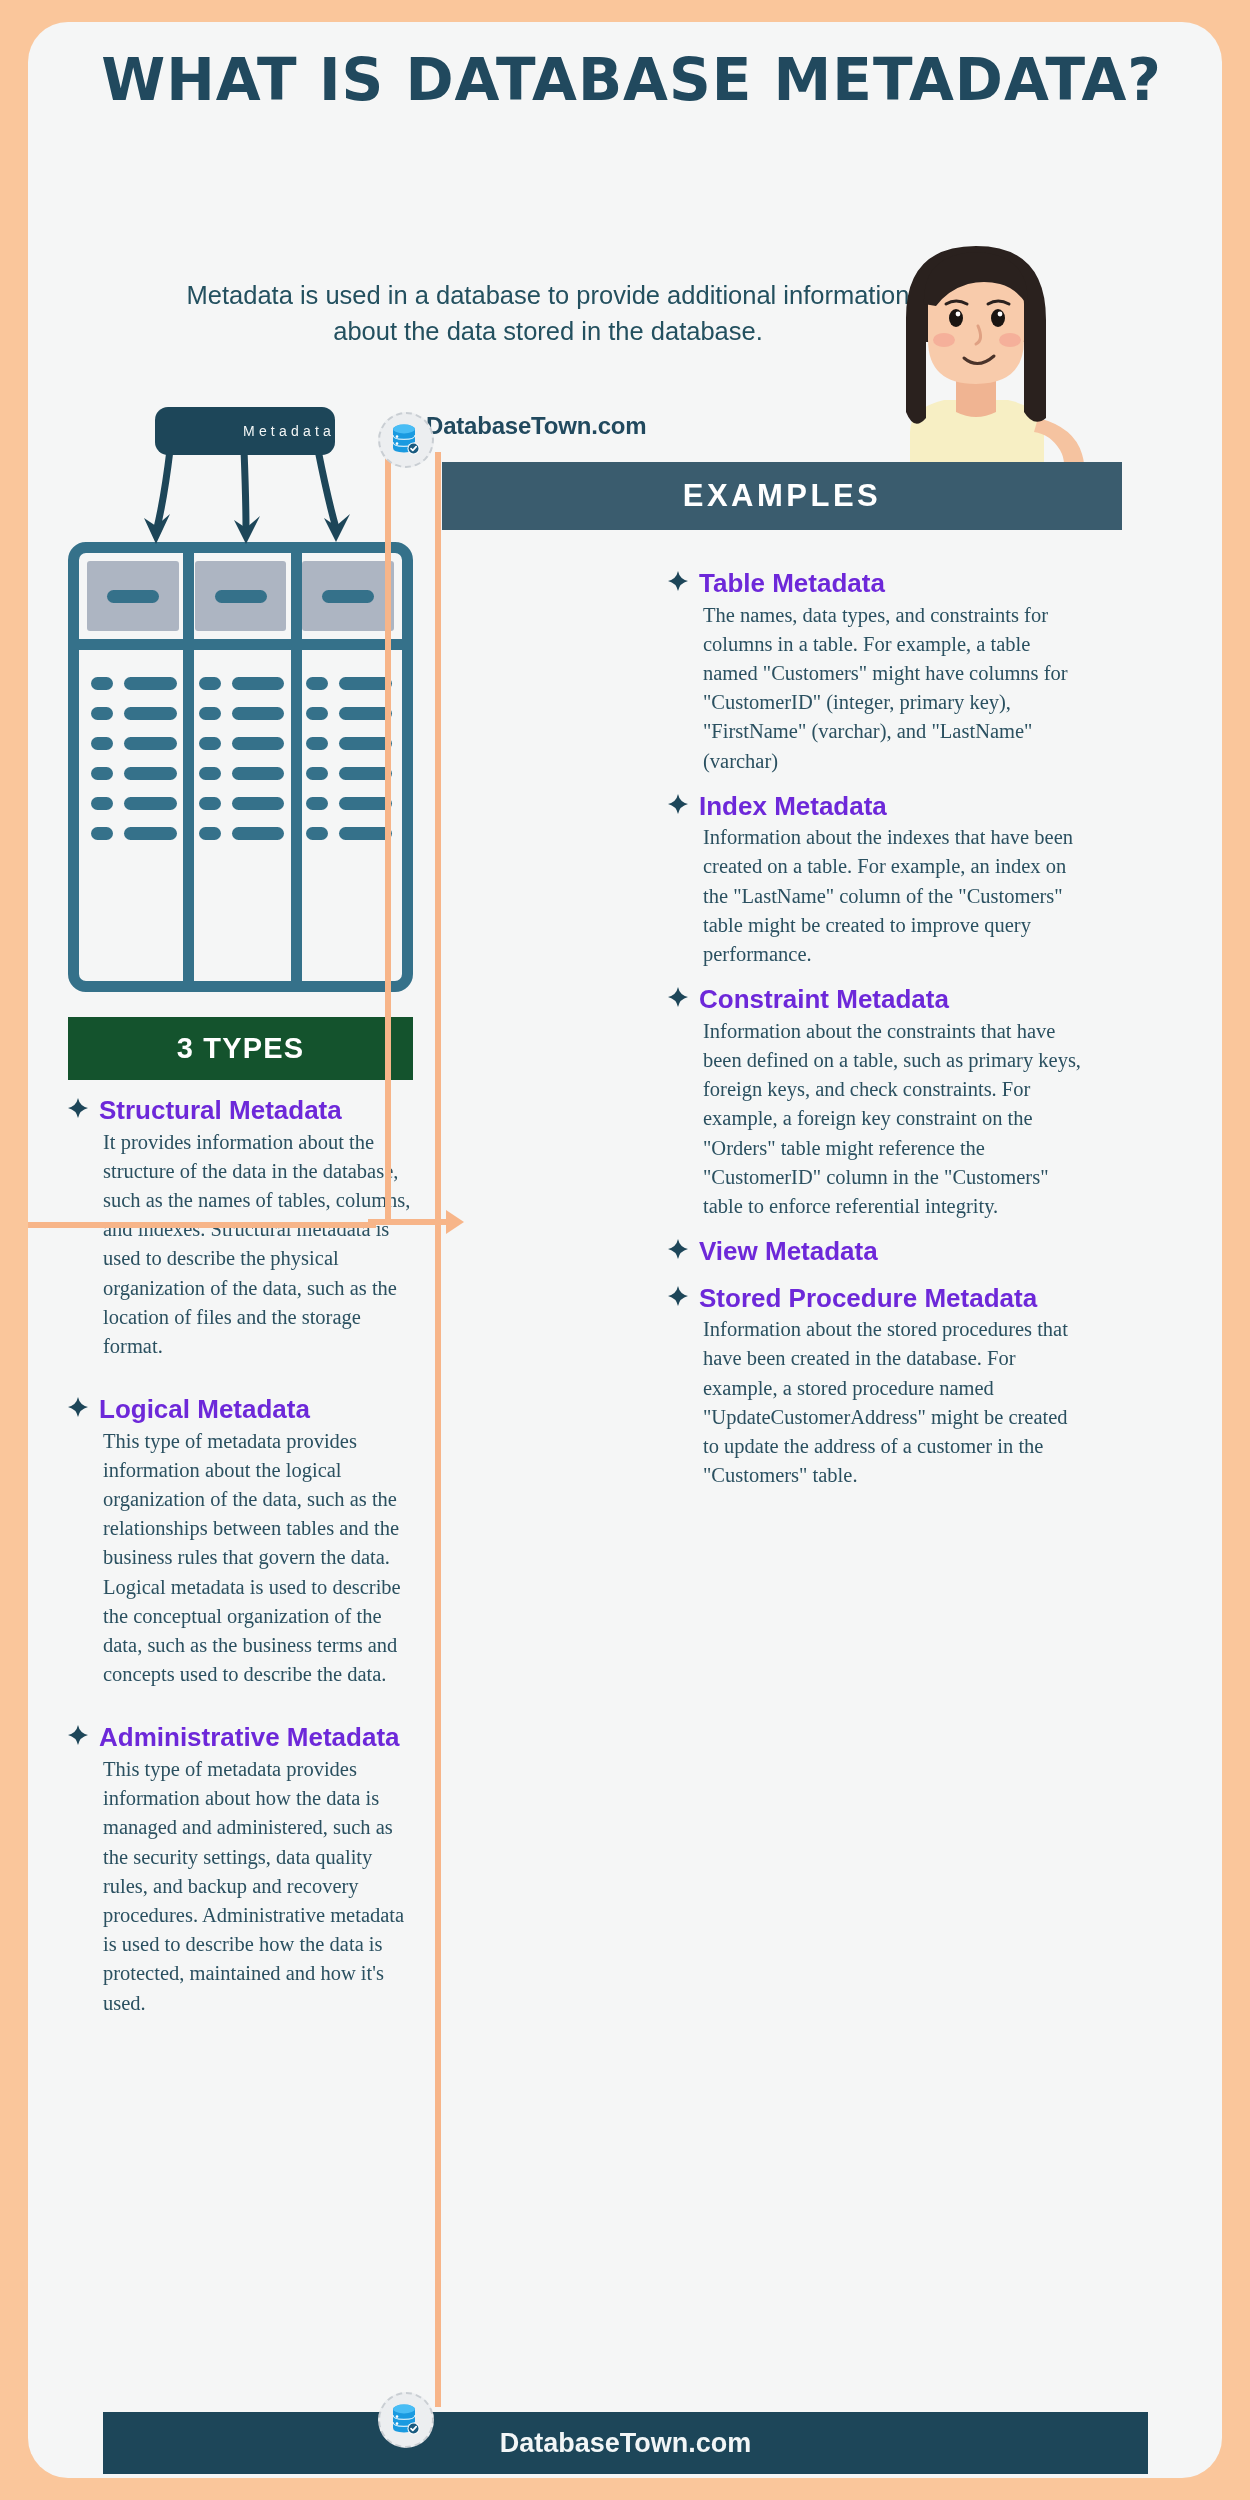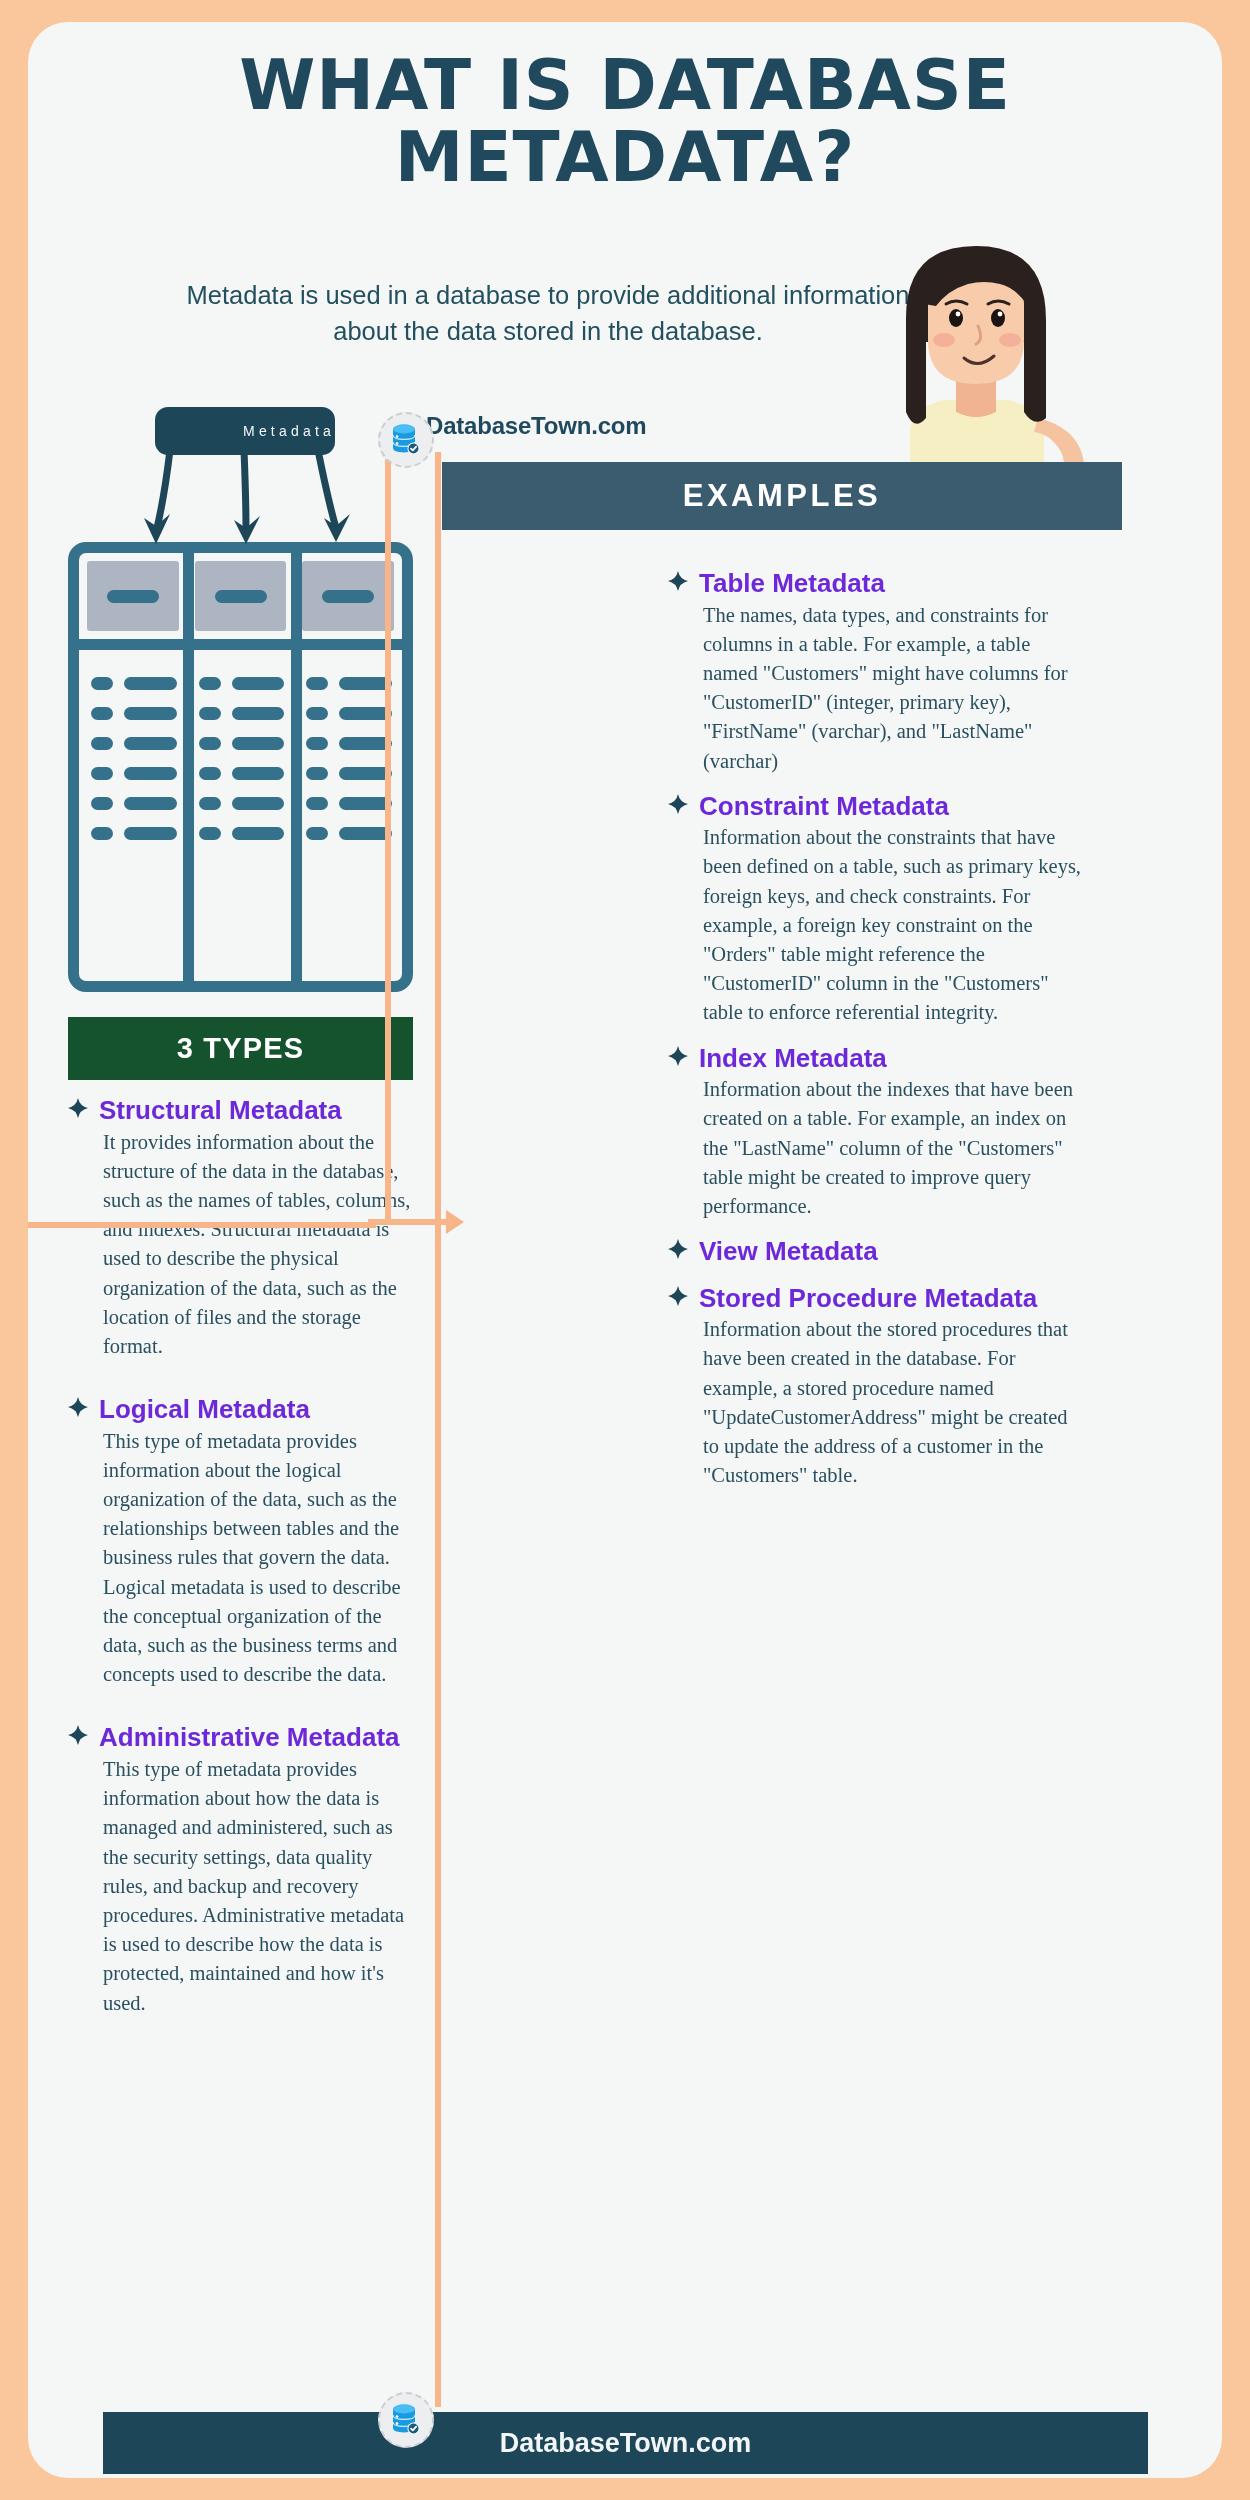--- a/index.html
+++ b/index.html
@@ -25,22 +25,22 @@
     border-radius: 40px;
     overflow: hidden;
   }
 
   
   #title {
     position: absolute;
     left: 60px;
     top: 28px;
     width: 1074px;
-    text-align: center;
-    font-size: 69px;
+    text-align: right;
+    font-size: 58px;
     line-height: 1.04;
     font-weight: 800;
     letter-spacing: 1px;
     color: #21495e;
     font-family: "DejaVu Sans", sans-serif;
   }
   #subtitle {
     position: absolute;
     left: 150px;
     top: 255px;
@@ -388,33 +388,33 @@
         <div class="item-title">Table Metadata</div>
       </div>
       <div class="item-body">The names, data types, and constraints for columns in a table. For example, a table named "Customers" might have columns for "CustomerID" (integer, primary key), "FirstName" (varchar), and "LastName" (varchar)</div>
     </div>
 
     <div class="item">
       <div class="item-head">
         <svg class="spark" width="20" height="20" viewBox="0 0 20 20">
             <path d="M10 0 Q11.6 8 20 10 Q11.6 12 10 20 Q8.4 12 0 10 Q8.4 8 10 0 Z" fill="#1d4659"></path>
           </svg>
+        <div class="item-title">Index Metadata</div>
+      </div>
+      <div class="item-body">Information about the indexes that have been created on a table. For example, an index on the "LastName" column of the "Customers" table might be created to improve query performance.</div>
+    </div>
+
+    <div class="item">
+      <div class="item-head">
+        <svg class="spark" width="20" height="20" viewBox="0 0 20 20">
+            <path d="M10 0 Q11.6 8 20 10 Q11.6 12 10 20 Q8.4 12 0 10 Q8.4 8 10 0 Z" fill="#1d4659"></path>
+          </svg>
         <div class="item-title">Constraint Metadata</div>
       </div>
       <div class="item-body">Information about the constraints that have been defined on a table, such as primary keys, foreign keys, and check constraints. For example, a foreign key constraint on the "Orders" table might reference the "CustomerID" column in the "Customers" table to enforce referential integrity.</div>
-    </div>
-
-    <div class="item">
-      <div class="item-head">
-        <svg class="spark" width="20" height="20" viewBox="0 0 20 20">
-            <path d="M10 0 Q11.6 8 20 10 Q11.6 12 10 20 Q8.4 12 0 10 Q8.4 8 10 0 Z" fill="#1d4659"></path>
-          </svg>
-        <div class="item-title">Index Metadata</div>
-      </div>
-      <div class="item-body">Information about the indexes that have been created on a table. For example, an index on the "LastName" column of the "Customers" table might be created to improve query performance.</div>
     </div>
 
     <div class="item">
       <div class="item-head">
         <svg class="spark" width="20" height="20" viewBox="0 0 20 20">
             <path d="M10 0 Q11.6 8 20 10 Q11.6 12 10 20 Q8.4 12 0 10 Q8.4 8 10 0 Z" fill="#1d4659"></path>
           </svg>
         <div class="item-title">View Metadata</div>
       </div>
     </div>

